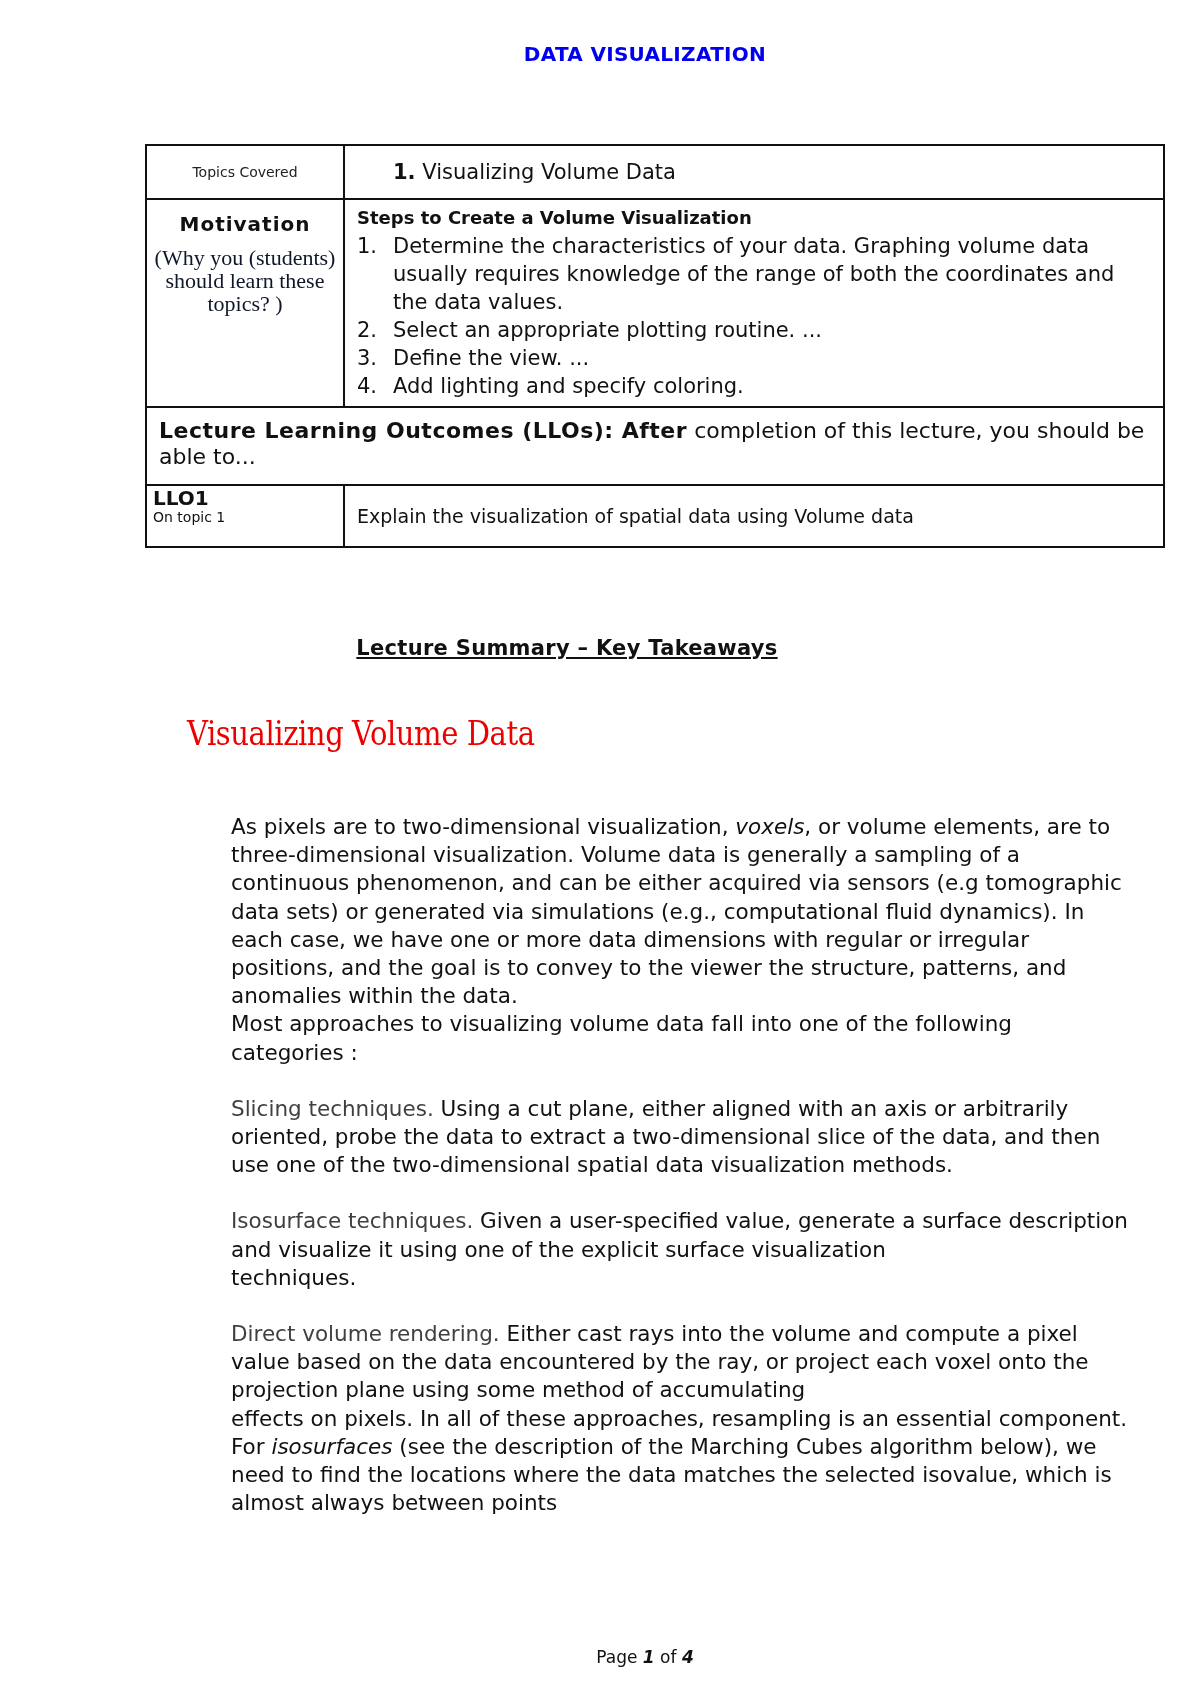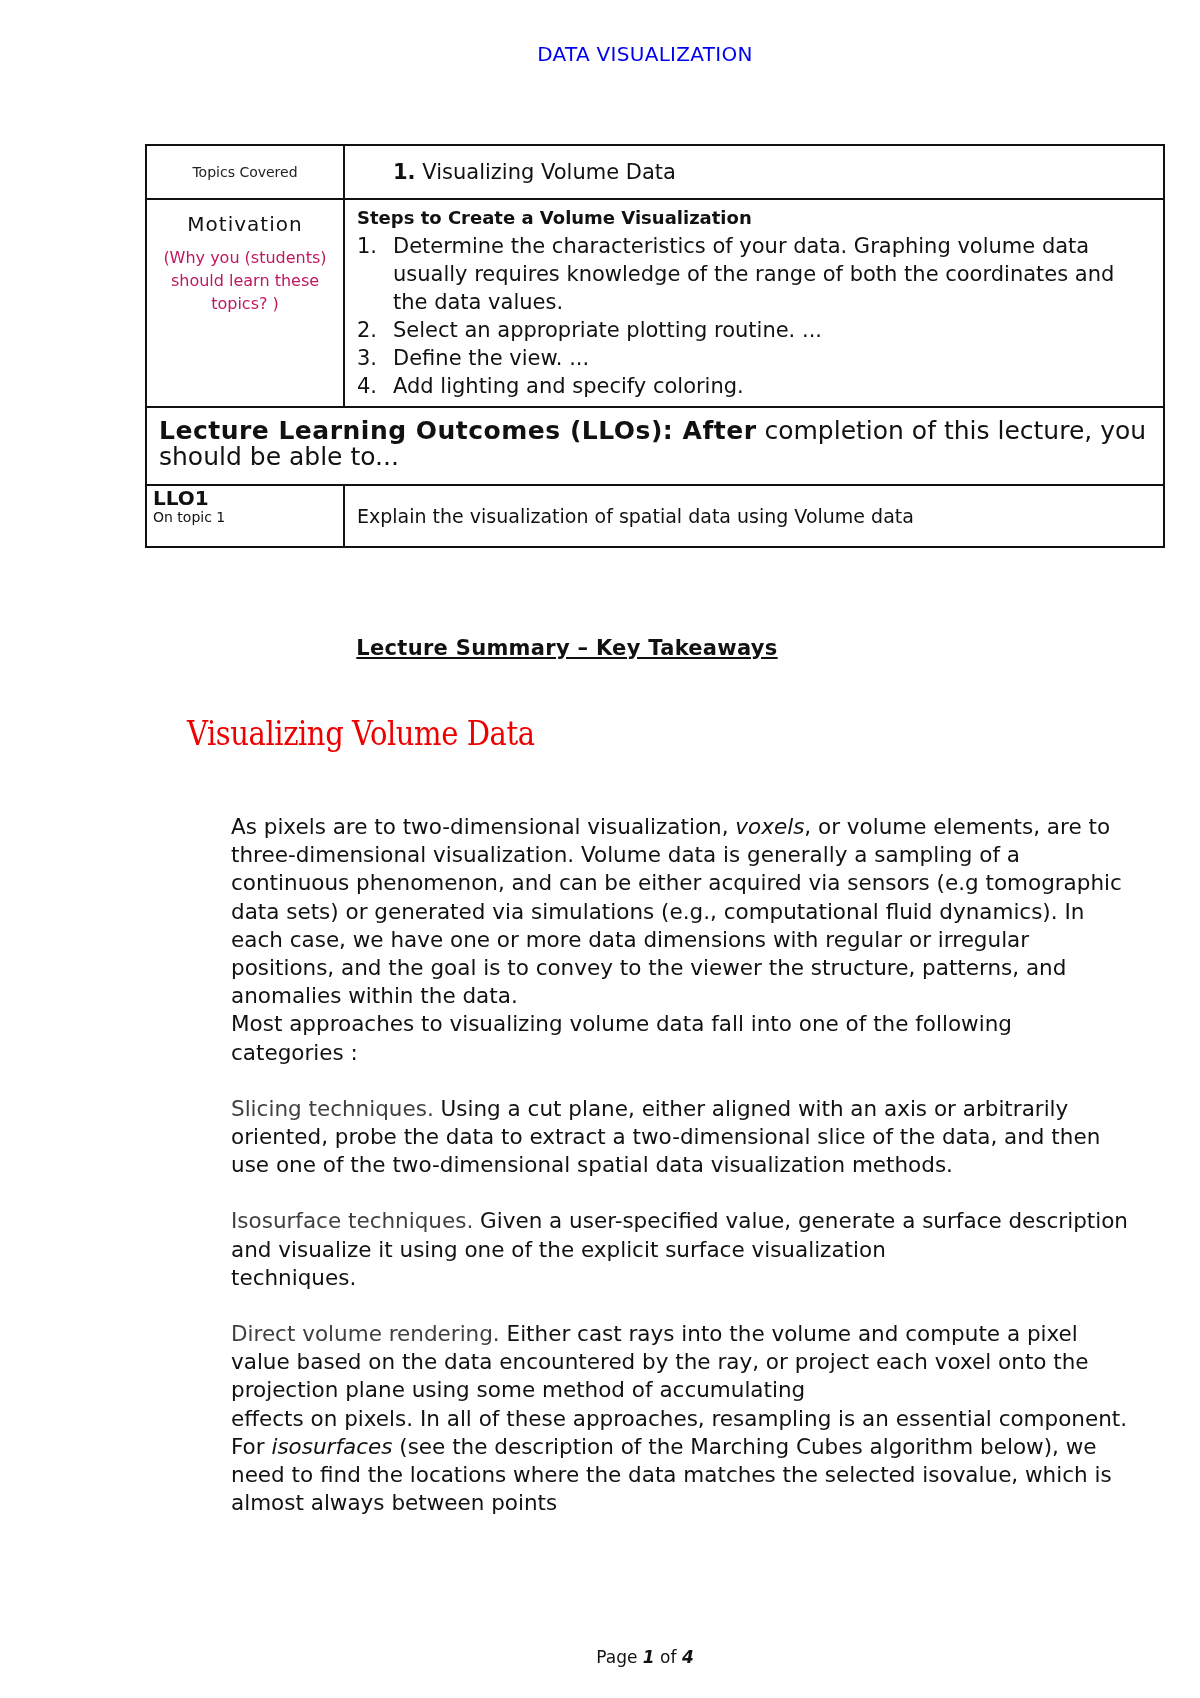--- a/index.html
+++ b/index.html
@@ -1,31 +1,31 @@
 <!DOCTYPE html>
 <html><head>
   <meta charset="utf-8">
   <style>
     html, body { margin: 0; padding: 0; background: #ffffff; }
     body { width: 1200px; height: 1698px; position: relative; overflow: hidden; font-family: "DejaVu Sans", sans-serif; color: #111; }
-    .header-title { position: absolute; top: 42px; left: 0; width: 1200px; text-align: center; padding-left: 90px; box-sizing: border-box; color: #0000ee; font-weight: normal; font-size: 20px; letter-spacing: 0.3px; }
+    .header-title { position: absolute; top: 42px; left: 0; width: 1200px; text-align: center; padding-left: 90px; box-sizing: border-box; color: #0000ee; font-weight: bold; font-size: 20px; letter-spacing: 0.3px; }
     table.info { position: absolute; top: 144px; left: 145px; width: 1020px; border-collapse: collapse; }
     table.info td { border: 2px solid #111; vertical-align: top; padding: 0; }
     .topics-label { width: 196px; height: 52px; text-align: center; vertical-align: middle !important; font-size: 14px; color: #222; }
     .topics-value { vertical-align: middle !important; padding-left: 48px !important; font-size: 21px; }
     .topics-value b { font-weight: bold; }
     .motivation { text-align: center; padding-top: 12px !important; }
-    .motivation .mt { font-weight: normal; font-size: 20px; letter-spacing: 1px; margin-bottom: 10px; }
-    .motivation .ms { font-size: 16px; line-height: 23px; color: #be185d; }
+    .motivation .mt { font-weight: bold; font-size: 20px; letter-spacing: 1px; margin-bottom: 10px; }
+    .motivation .ms { font-size: 22px; line-height: 23px; color: #0f172a; font-family: Liberation Serif, serif; }
     .steps { padding: 4px 10px 6px 12px !important; font-size: 21px; line-height: 28px; }
     .steps .st { font-weight: bold; font-size: 18px; }
     .steps ol { margin: 0; padding: 0; list-style: none; }
     .steps li { display: flex; }
     .steps li .n { width: 36px; flex: 0 0 36px; }
-    .llo-head { padding: 10px 12px 10px 12px !important; font-size: 25px; line-height: 26px; height: 56px; }
+    .llo-head { padding: 10px 12px 10px 12px !important; font-size: 22px; line-height: 26px; height: 56px; }
     .llo-head b { font-weight: bold; letter-spacing: 0.5px; }
     .llo-id { width: 82px; padding: 1px 6px !important; line-height: 15px; }
     .llo-id .id { font-size: 20px; font-weight: bold; line-height: 22px; }
     .llo-id .sub { font-size: 14px; line-height: 17px; }
     .llo-text { vertical-align: middle !important; padding-left: 12px !important; font-size: 19px; height: 60px; }
     .summary-title { position: absolute; top: 636px; left: 0; width: 1084px; text-align: center; padding-left: 50px; box-sizing: border-box; font-weight: bold; font-size: 21px; text-decoration: underline; letter-spacing: 0.3px; }
     .section-title { position: absolute; top: 714px; left: 187px; font-family: "DejaVu Serif", serif; color: #ee0000; font-size: 33px; font-weight: normal; letter-spacing: -0.5px; transform: scaleX(0.88); transform-origin: left; }
     .body-text { position: absolute; top: 813px; left: 187px; width: 900px; font-size: 21.5px; line-height: 28.2px; color: #111; margin-left: 44px; }
     .body-text p { margin: 0 0 28px 0; }
     .body-text p.tight { margin: 0; }

